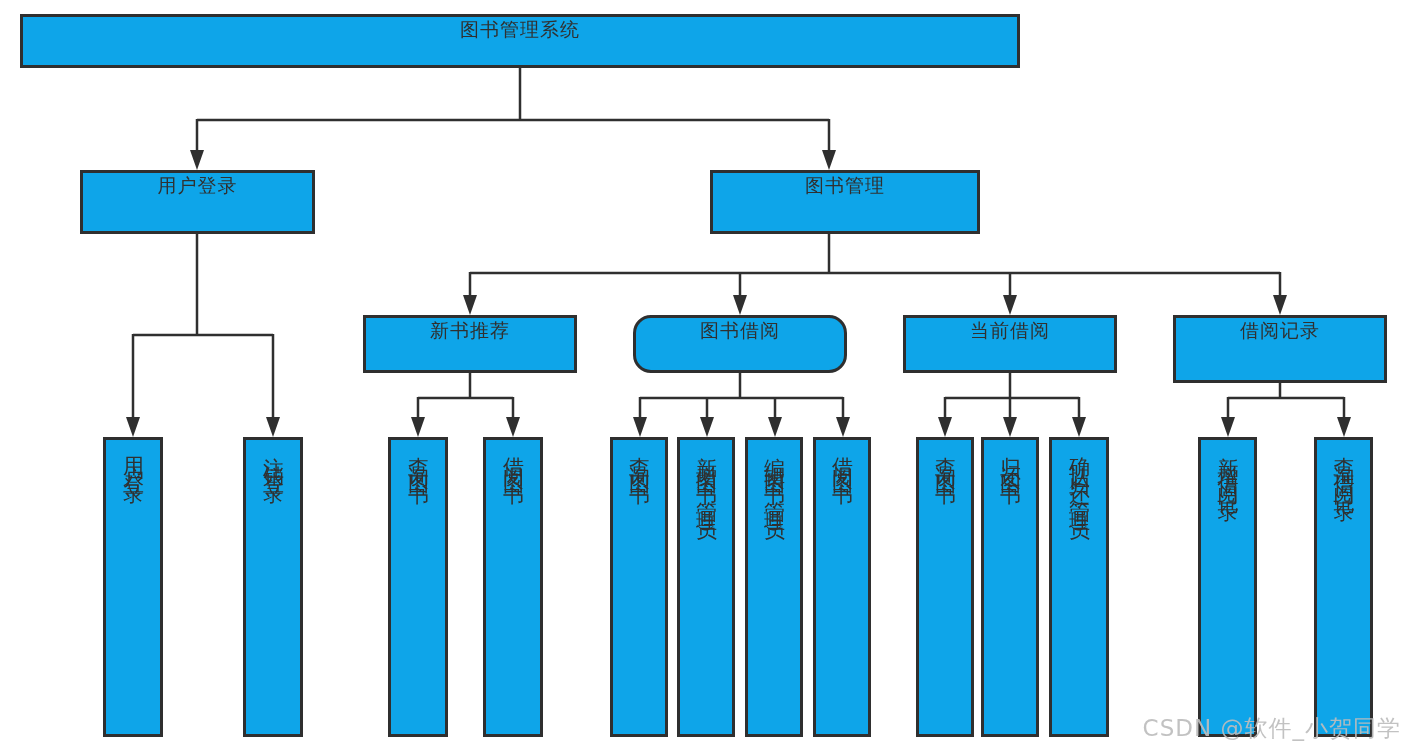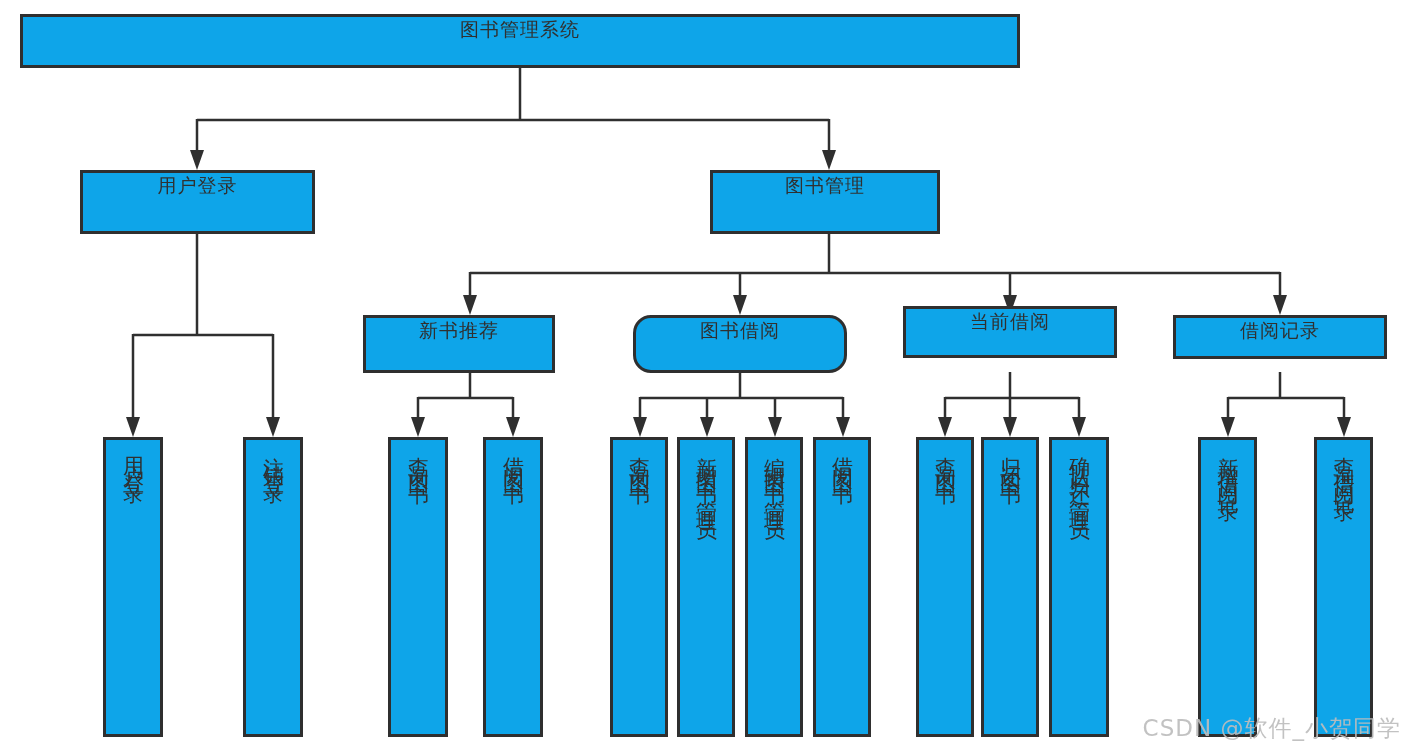--- a/index.html
+++ b/index.html
@@ -35,25 +35,25 @@
     writing-mode:vertical-rl;
     text-orientation:mixed;
     font-size:21px;
     letter-spacing:9px;
     line-height:1;
     white-space:nowrap;
   }
   
   .n-root   {left:20px;  top:14px;  width:1000px; height:54px;}
   .n-login  {left:80px;  top:170px; width:235px;  height:64px;}
-  .n-mgmt   {left:710px; top:170px; width:230px;  height:64px;}
-  .g-new    {left:363px; top:315px; width:192px;  height:58px;}
+  .n-mgmt   {left:710px; top:170px; width:270px;  height:64px;}
+  .g-new    {left:363px; top:315px; width:214px;  height:58px;}
   .g-borrow {left:633px; top:315px; width:214px;  height:58px;border-radius:18px;}
-  .g-current{left:903px; top:306px; width:214px;  height:52px;}
-  .g-record {left:1173px;top:315px; width:214px;  height:44px;}
+  .g-current{left:903px; top:315px; width:214px;  height:58px;}
+  .g-record {left:1173px;top:315px; width:214px;  height:68px;}
   .leaf{top:437px;height:300px;}
   .l-a1{left:103px; width:60px;}
   .l-a2{left:243px; width:60px;}
   .l-b1{left:388px; width:60px;}
   .l-b2{left:483px; width:60px;}
   .l-c1{left:610px; width:58px;}
   .l-c2{left:677px; width:58px;}
   .l-c3{left:745px; width:58px;}
   .l-c4{left:813px; width:58px;}
   .l-d1{left:916px; width:58px;}

